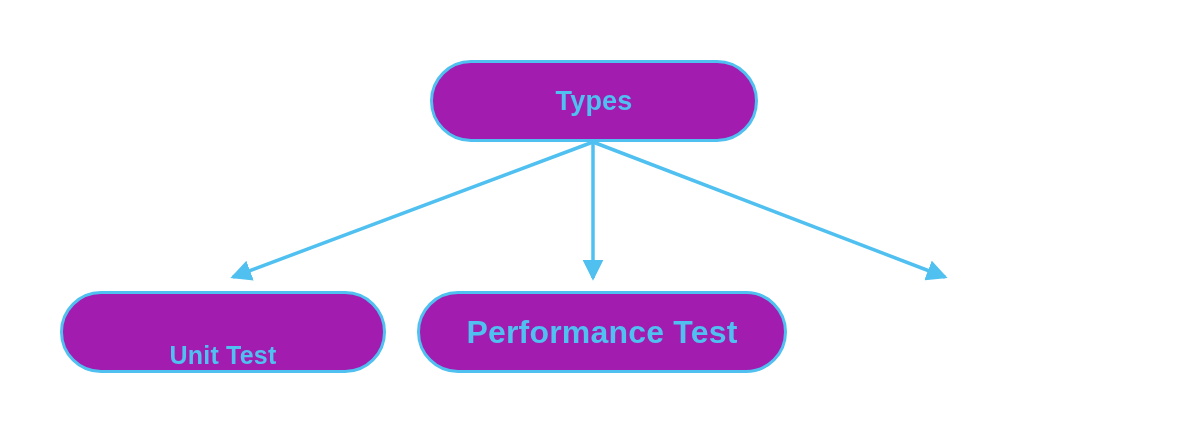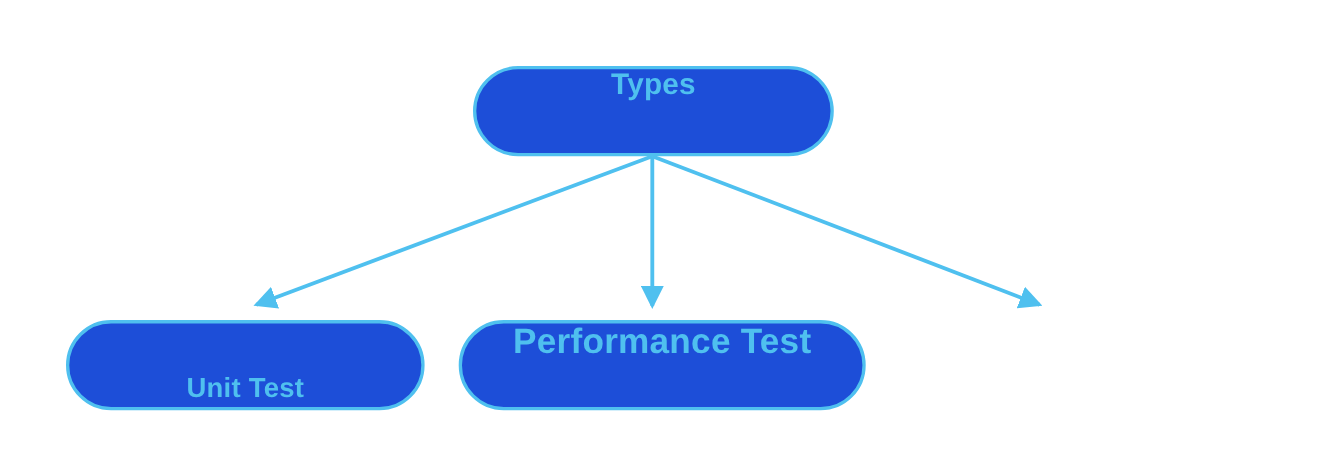--- a/index.html
+++ b/index.html
@@ -20,23 +20,23 @@
     left: 0;
     top: 0;
     width: 1200px;
     height: 428px;
     pointer-events: none;
   }
   .node {
     position: absolute;
     box-sizing: border-box;
     display: flex;
-    align-items: flex-start;
+    align-items: center;
     justify-content: center;
-    background: #1d4ed8;
+    background: #a21caf;
     border-style: solid;
     border-color: #4FC0EF;
   }
   .node-label {
     font-family: "Liberation Sans", sans-serif;
     font-weight: bold;
     color: #4FC0EF;
     letter-spacing: 0.2px;
     white-space: nowrap;
     line-height: 1;

